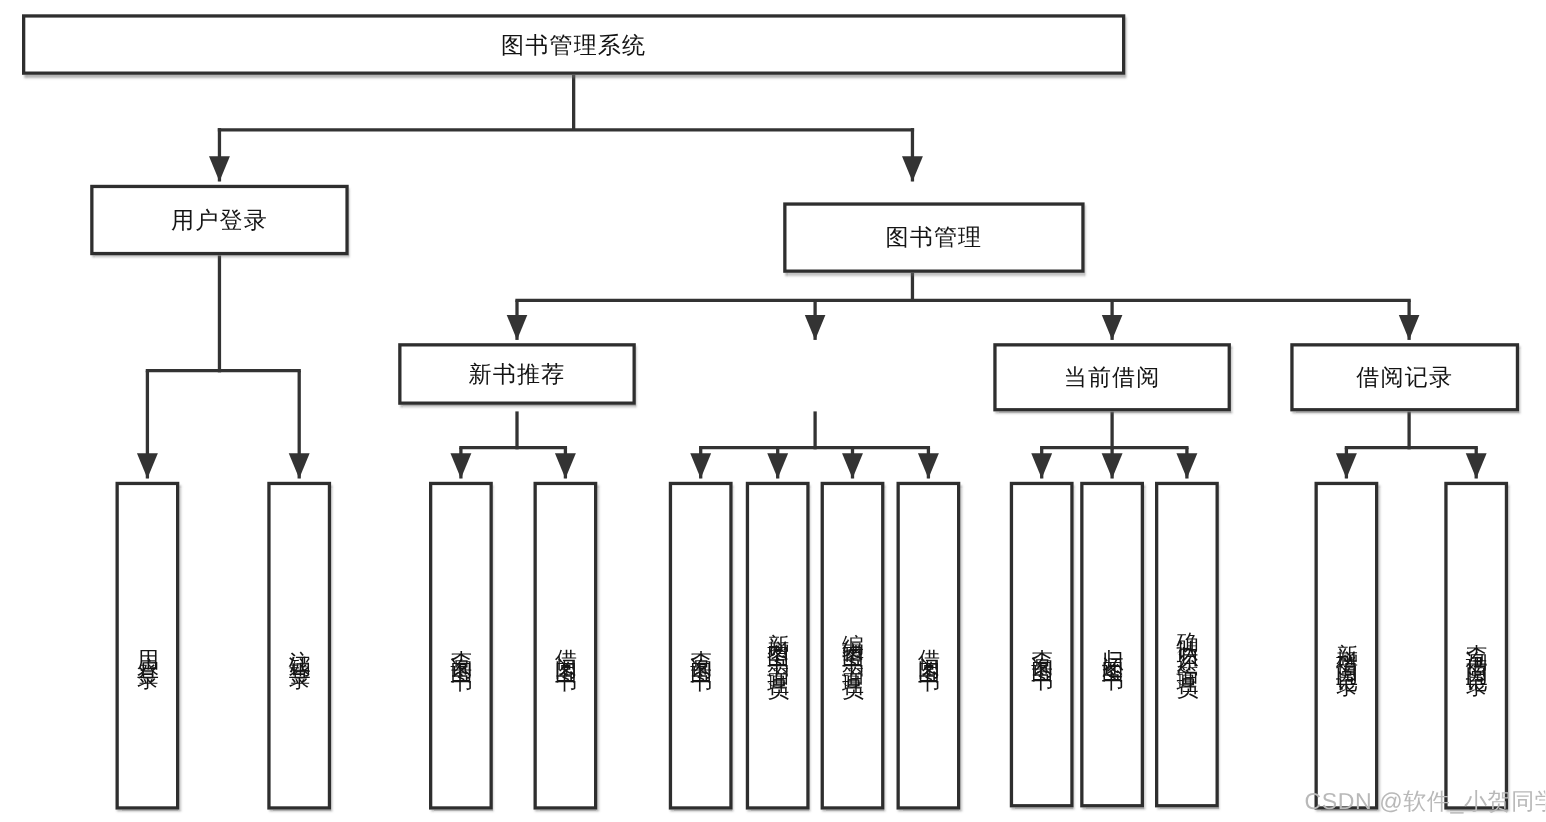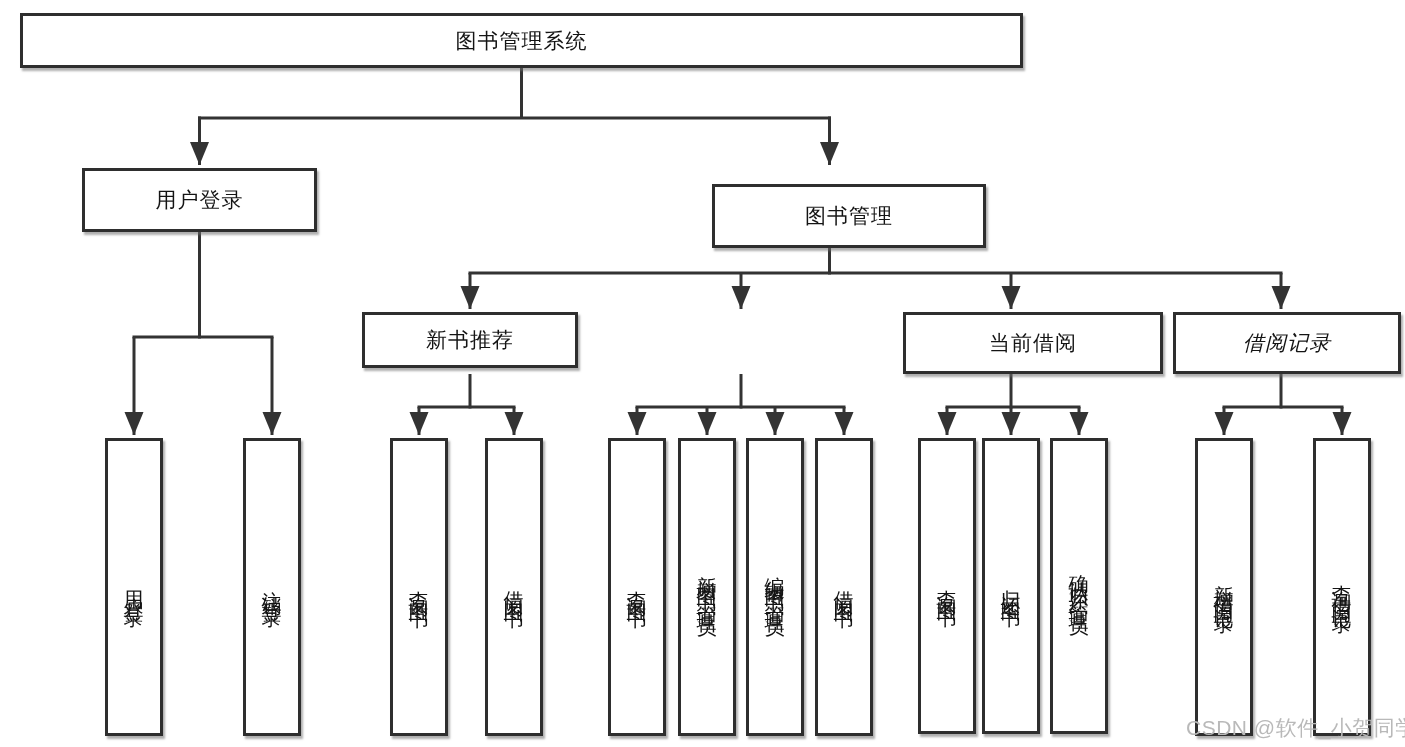--- a/index.html
+++ b/index.html
@@ -91,22 +91,22 @@
       <line x1="1342" y1="407" x2="1342" y2="435" marker-end="url(#arrow)"></line>
     </g>
   </svg>
 
   <div class="box h-box" style="left:20px;top:13px;width:1003px;height:55px;">图书管理系统</div>
 
   <div class="box h-box" style="left:82px;top:168px;width:235px;height:64px;">用户登录</div>
   <div class="box h-box" style="left:712px;top:168px;width:274px;height:64px;margin-top:16px;">图书管理</div>
 
   <div class="box h-box" style="left:362px;top:312px;width:216px;height:56px;">新书推荐</div>
-  <div class="box h-box" style="left:903px;top:312px;width:260px;height:62px;">当前借阅</div>
-  <div class="box h-box" style="left:1173px;top:312px;width:228px;height:62px;font-style:italic;">借阅记录</div>
+  <div class="box h-box" style="left:903px;top:312px;width:216px;height:62px;">当前借阅</div>
+  <div class="box h-box" style="left:1173px;top:312px;width:208px;height:62px;">借阅记录</div>
 
   <div class="box v-box" style="left:105px;top:438px;width:58px;height:298px;">用户登录</div>
   <div class="box v-box" style="left:243px;top:438px;width:58px;height:298px;">注销登录</div>
 
   <div class="box v-box" style="left:390px;top:438px;width:58px;height:298px;">查询图书</div>
   <div class="box v-box" style="left:485px;top:438px;width:58px;height:298px;">借阅图书</div>
 
   <div class="box v-box" style="left:608px;top:438px;width:58px;height:298px;">查询图书</div>
   <div class="box v-box" style="left:678px;top:438px;width:58px;height:298px;">新增图书（管理员）</div>
   <div class="box v-box" style="left:746px;top:438px;width:58px;height:298px;">编辑图书（管理员）</div>

